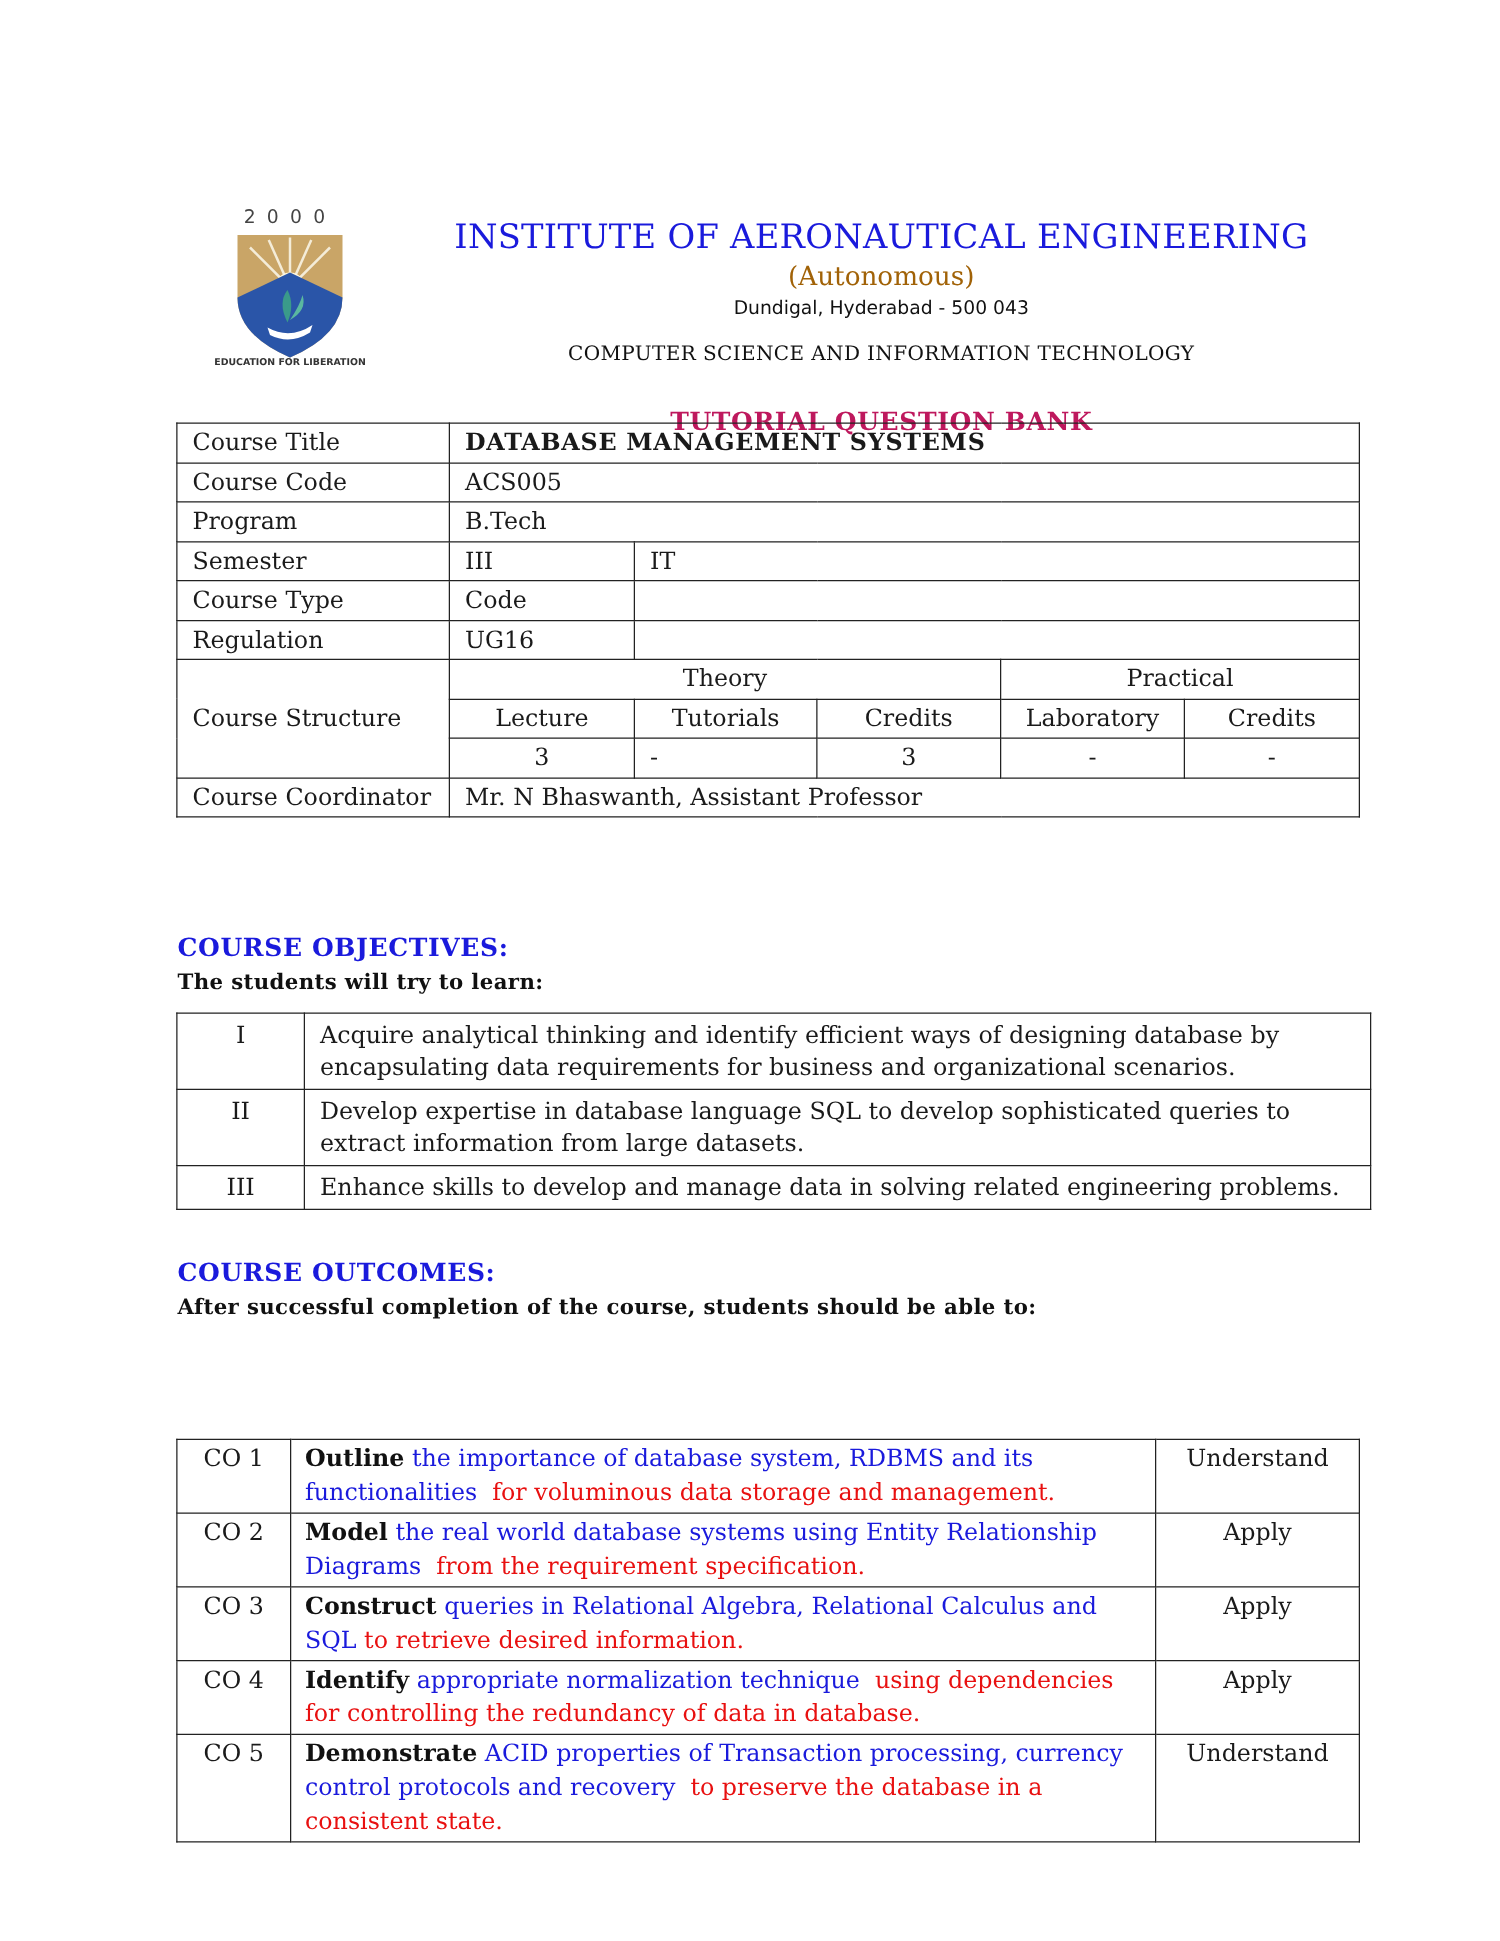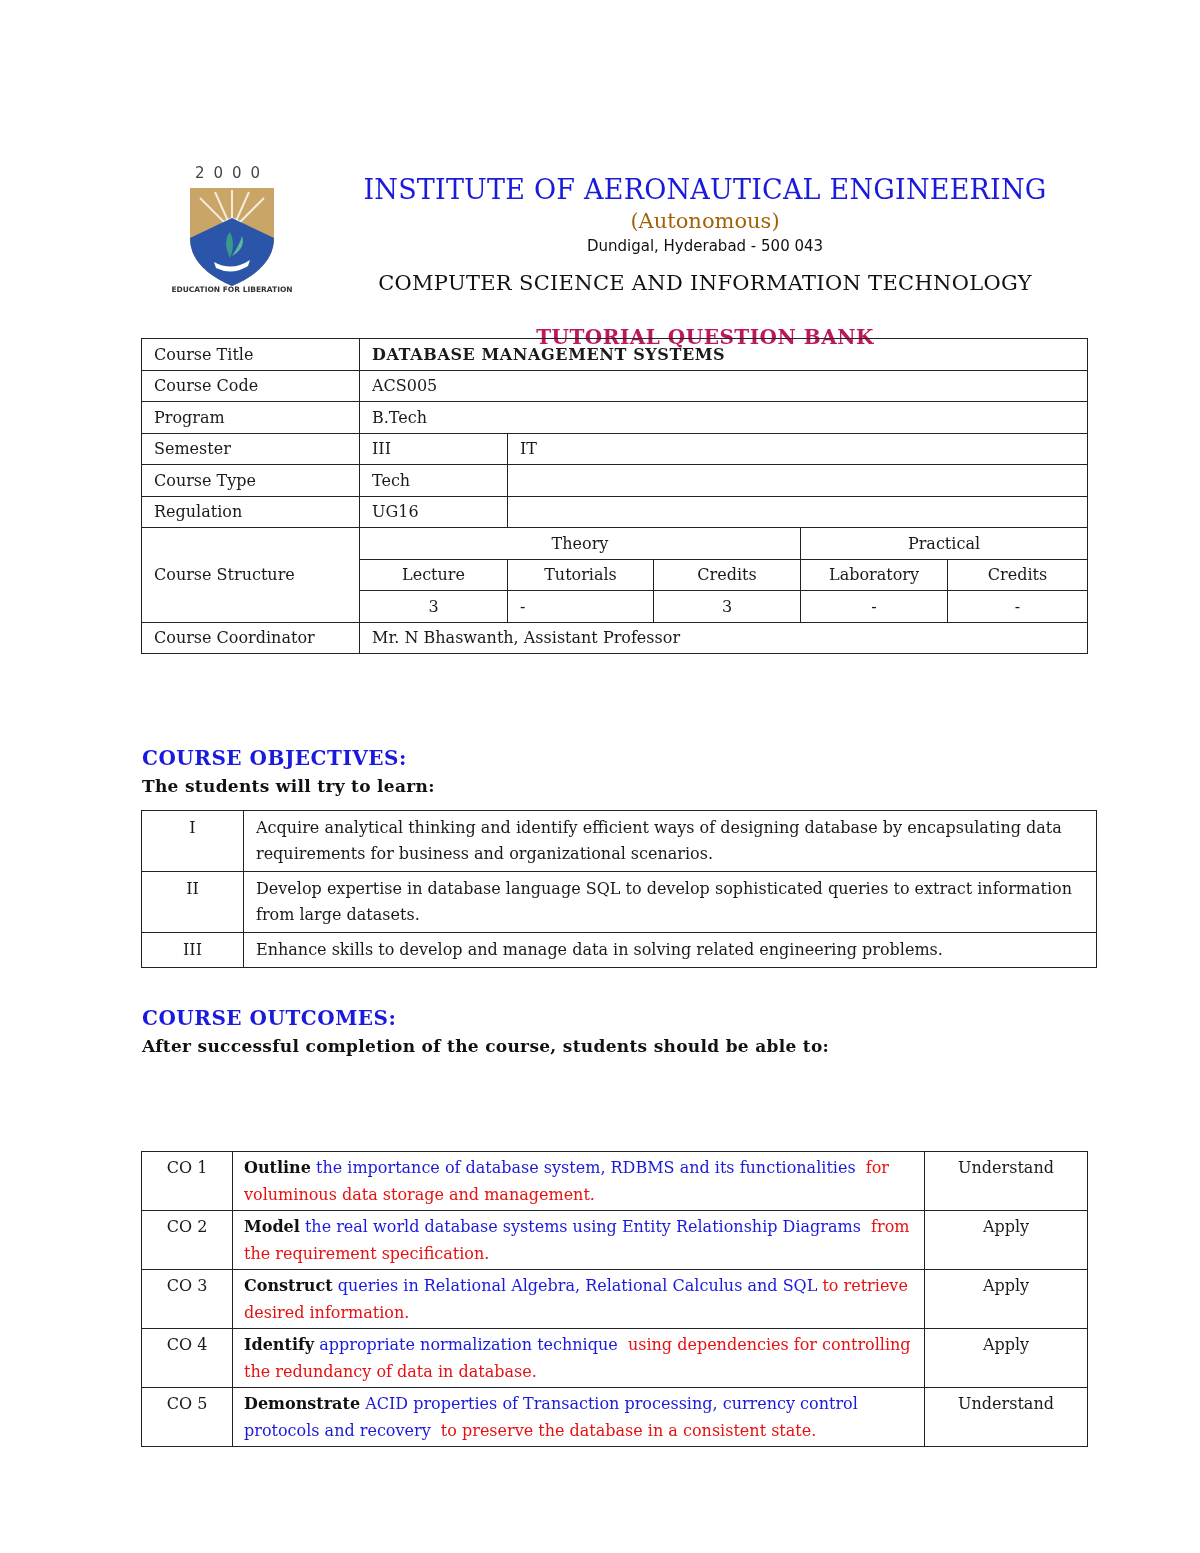--- a/index.html
+++ b/index.html
@@ -4,24 +4,24 @@
 <style>
   html, body { margin: 0; padding: 0; background: #ffffff; }
   body { width: 1200px; height: 1553px; position: relative; font-family: "DejaVu Serif", serif; color: #111; }
   .page { position: absolute; left: 0; top: 0; width: 1200px; height: 1553px; }
 
   .logo { position: absolute; left: 170px; top: 158px; width: 124px; height: 136px; }
   .header { position: absolute; left: 310px; top: 150px; width: 790px; text-align: center; }
   .inst-name { color: #1a1adc; font-size: 27px; letter-spacing: 0.2px; line-height: 36px; margin-top: 22px; }
   .autonomous { color: #a16207; font-size: 21px; line-height: 26px; }
   .address { font-family: "DejaVu Sans", sans-serif; font-size: 15px; line-height: 24px; color: #111; }
-  .dept { font-size: 21px; line-height: 30px; margin-top: 10px; color: #111; letter-spacing: 0.3px; }
+  .dept { font-size: 16px; line-height: 30px; margin-top: 10px; color: #111; letter-spacing: 0.3px; }
   .doc-title { color: #be185d; font-size: 20px; font-weight: bold; line-height: 30px; margin-top: 24px; letter-spacing: 0.5px; }
 
-  table { border-collapse: collapse; position: absolute; font-family: "DejaVu Serif", serif; font-size: 16px; color: #1a1a1a; }
+  table { border-collapse: collapse; position: absolute; font-family: "DejaVu Serif", serif; font-size: 19px; color: #1a1a1a; }
   td { border: 1.5px solid #222; padding: 0 12px; }
 
   .info-table { left: 141px; top: 338px; width: 947px; }
   .info-table td { height: 30.5px; }
   .info-table .lbl { width: 193px; }
   .info-table .center { text-align: center; }
   .bold-val { font-weight: bold; letter-spacing: 0.6px; }
 
   .sec-head { position: absolute; left: 142px; color: #1a1adc; font-size: 20px; font-weight: bold; letter-spacing: 0.5px; }
   .sec-sub { position: absolute; left: 142px; font-size: 17px; font-weight: bold; color: #111; letter-spacing: 0.3px; }
@@ -83,21 +83,21 @@
       <td class="lbl">Program</td>
       <td colspan="5">B.Tech</td>
     </tr>
     <tr>
       <td class="lbl">Semester</td>
       <td style="width:123px">III</td>
       <td colspan="4">IT</td>
     </tr>
     <tr>
       <td class="lbl">Course Type</td>
-      <td>Tech</td>
+      <td>Code</td>
       <td colspan="4"></td>
     </tr>
     <tr>
       <td class="lbl">Regulation</td>
       <td>UG16</td>
       <td colspan="4"></td>
     </tr>
     <tr>
       <td class="lbl" rowspan="3">Course Structure</td>
       <td colspan="3" class="center">Theory</td>

